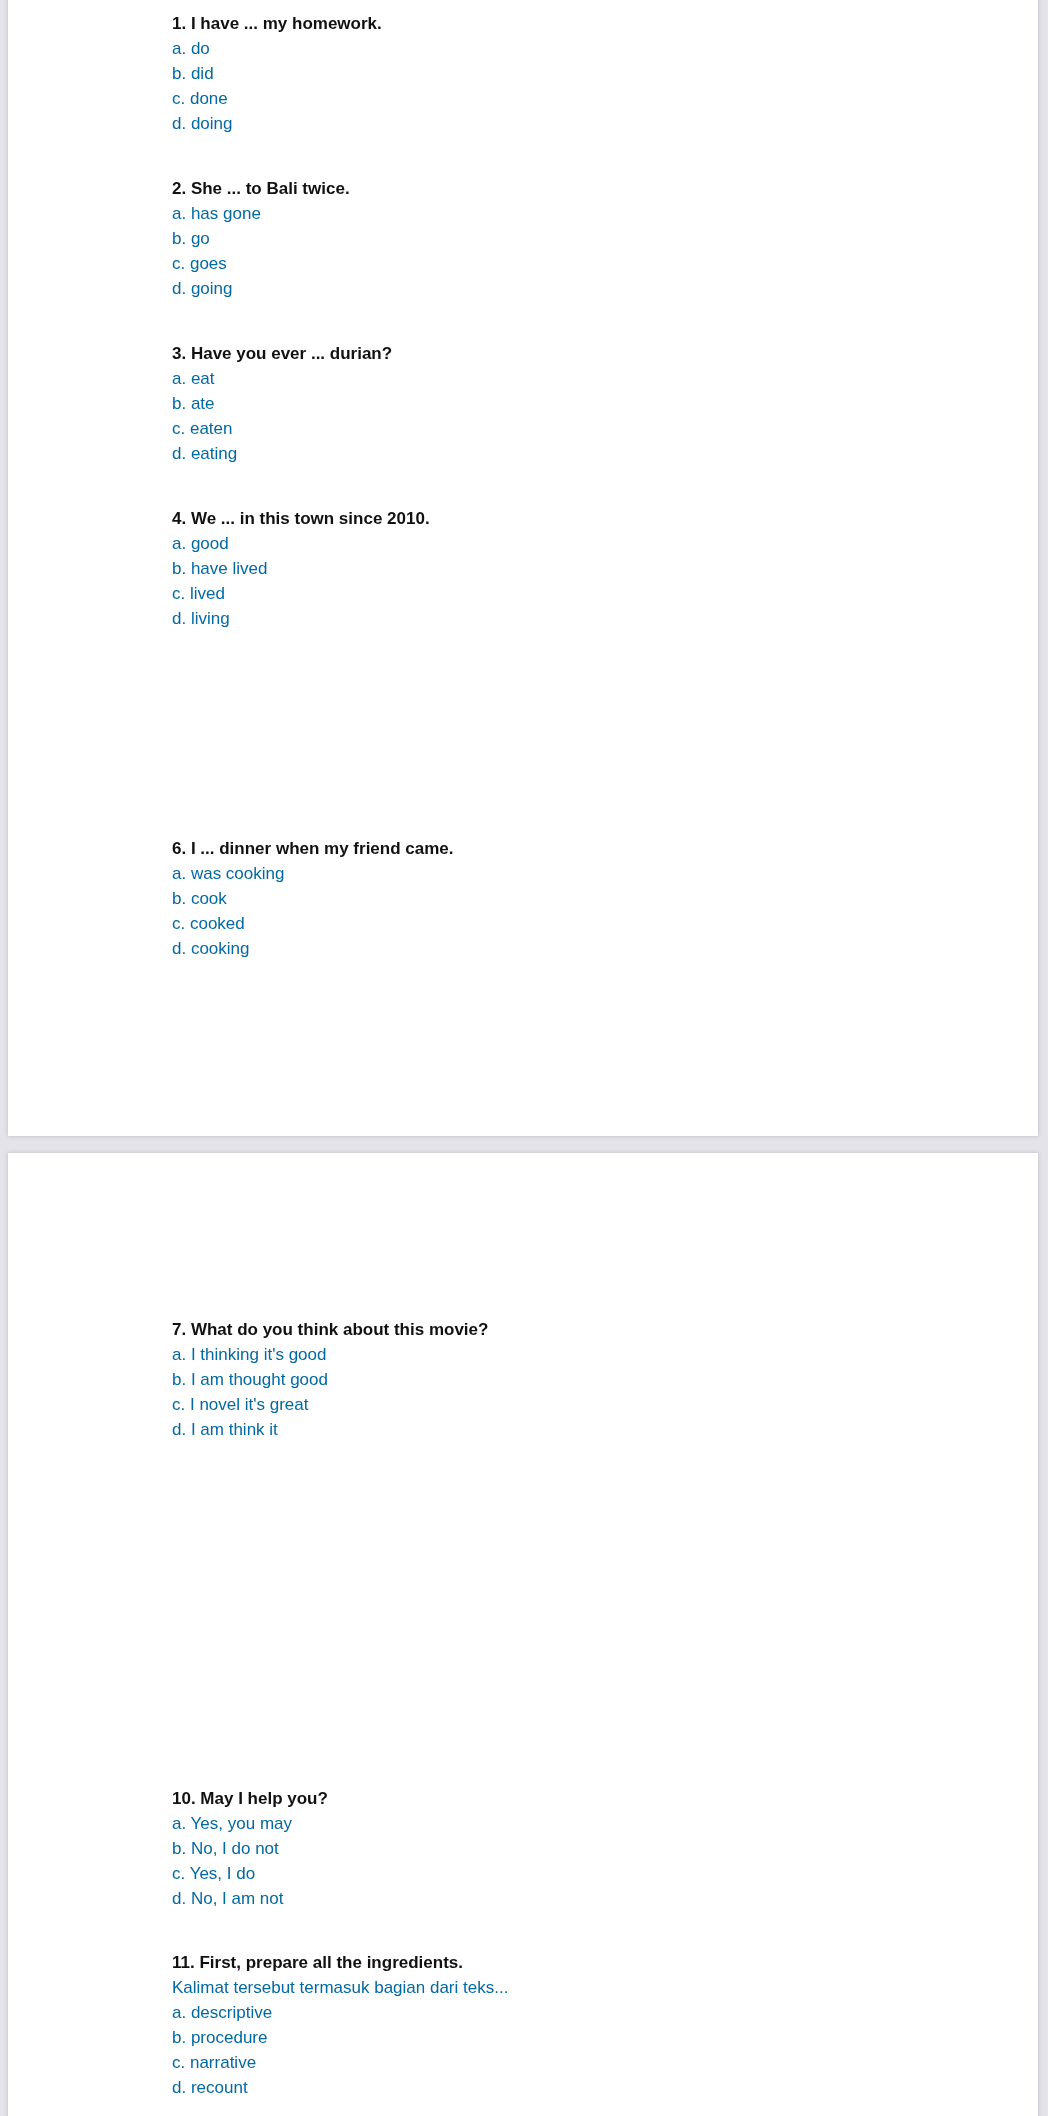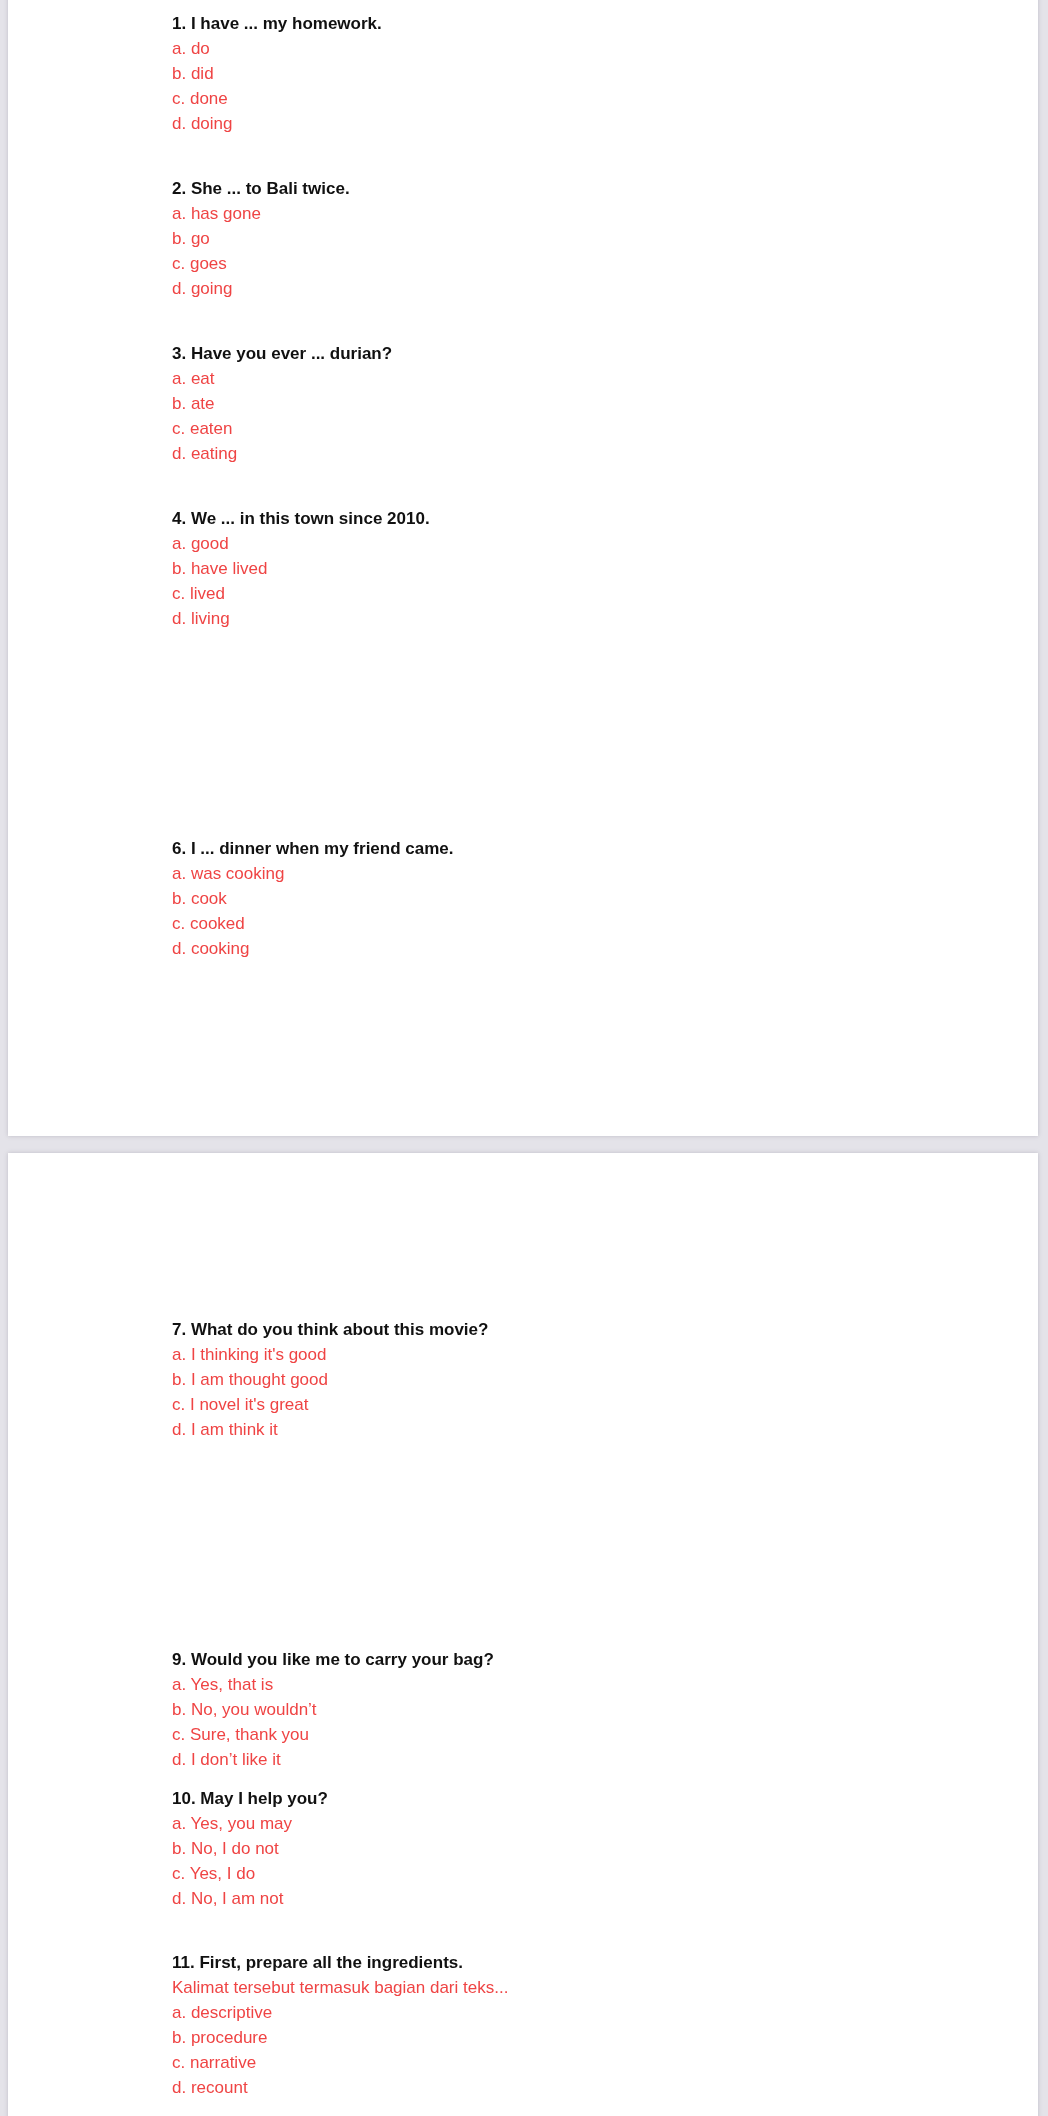--- a/index.html
+++ b/index.html
@@ -34,21 +34,21 @@
       font-size: 17px;
       line-height: 25px;
       height: 25px;
       white-space: nowrap;
     }
     .q-line {
       font-size: 17px;
       line-height: 25px;
       height: 25px;
       white-space: nowrap;
-      color: #ef4444;
+      color: #0369a1;
     }
     .opt { cursor: pointer; }
   </style>
 </head>
 <body>
 
 <div class="page" id="page-1">
 
   <div class="q" style="top:21px">
     <div class="q-title">1. I have ... my homework.</div>
@@ -97,27 +97,20 @@
 
   <div class="q" style="top:164px">
     <div class="q-title">7. What do you think about this movie?</div>
     <div class="q-line opt">a. I thinking it's good</div>
     <div class="q-line opt">b. I am thought good</div>
     <div class="q-line opt">c. I novel it's great</div>
     <div class="q-line opt">d. I am think it</div>
   </div>
 
 
-  <div class="q" style="top:494px">
-    <div class="q-title">9. Would you like me to carry your bag?</div>
-    <div class="q-line opt">a. Yes, that is</div>
-    <div class="q-line opt">b. No, you wouldn’t</div>
-    <div class="q-line opt">c. Sure, thank you</div>
-    <div class="q-line opt">d. I don’t like it</div>
-  </div>
 
   <div class="q" style="top:633px">
     <div class="q-title">10. May I help you?</div>
     <div class="q-line opt">a. Yes, you may</div>
     <div class="q-line opt">b. No, I do not</div>
     <div class="q-line opt">c. Yes, I do</div>
     <div class="q-line opt">d. No, I am not</div>
   </div>
 
   <div class="q" style="top:797px">

